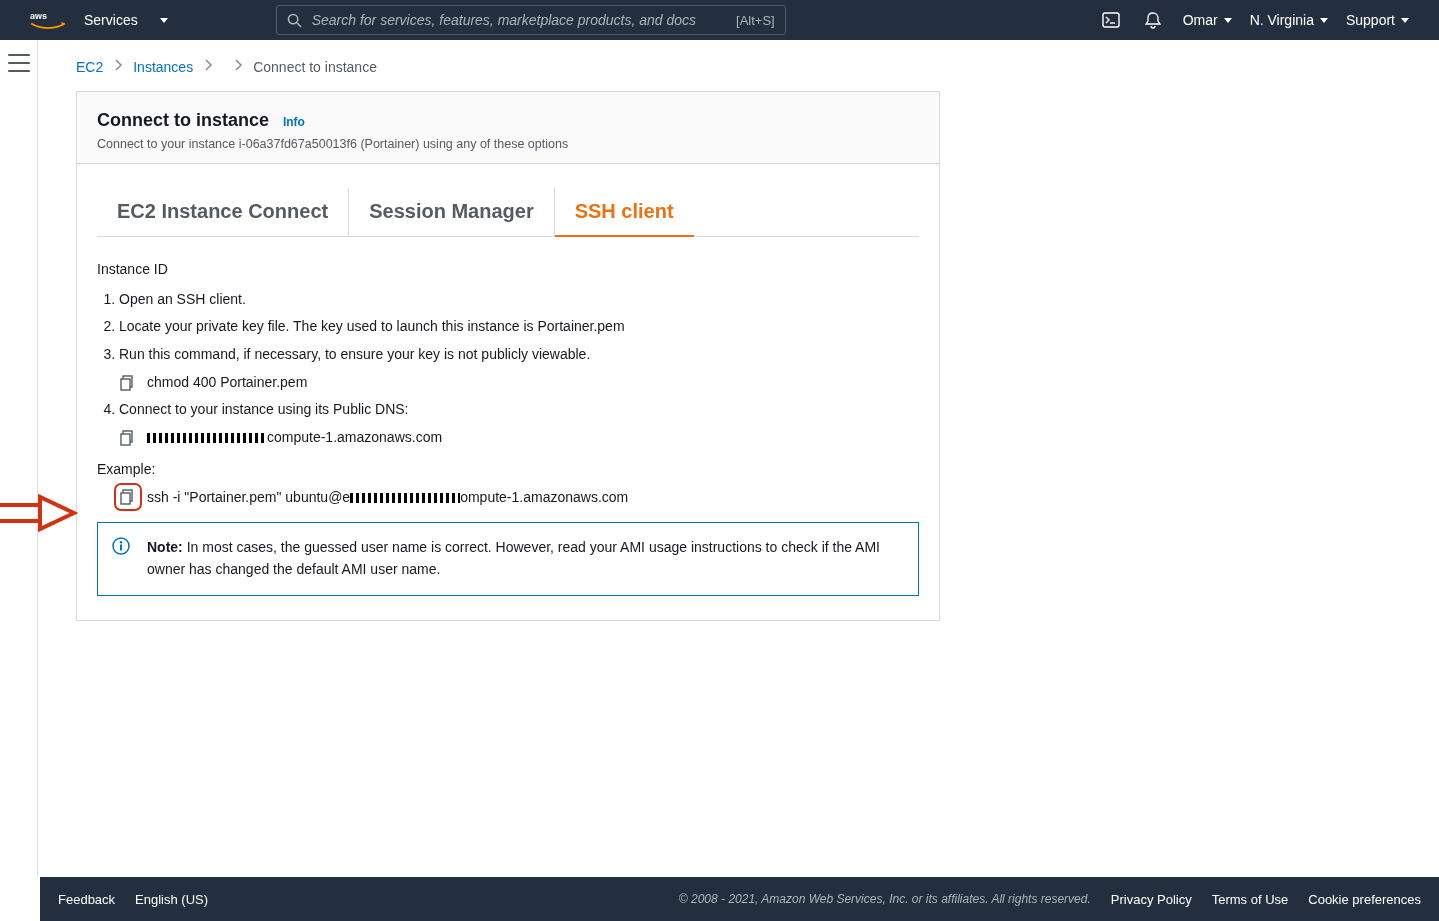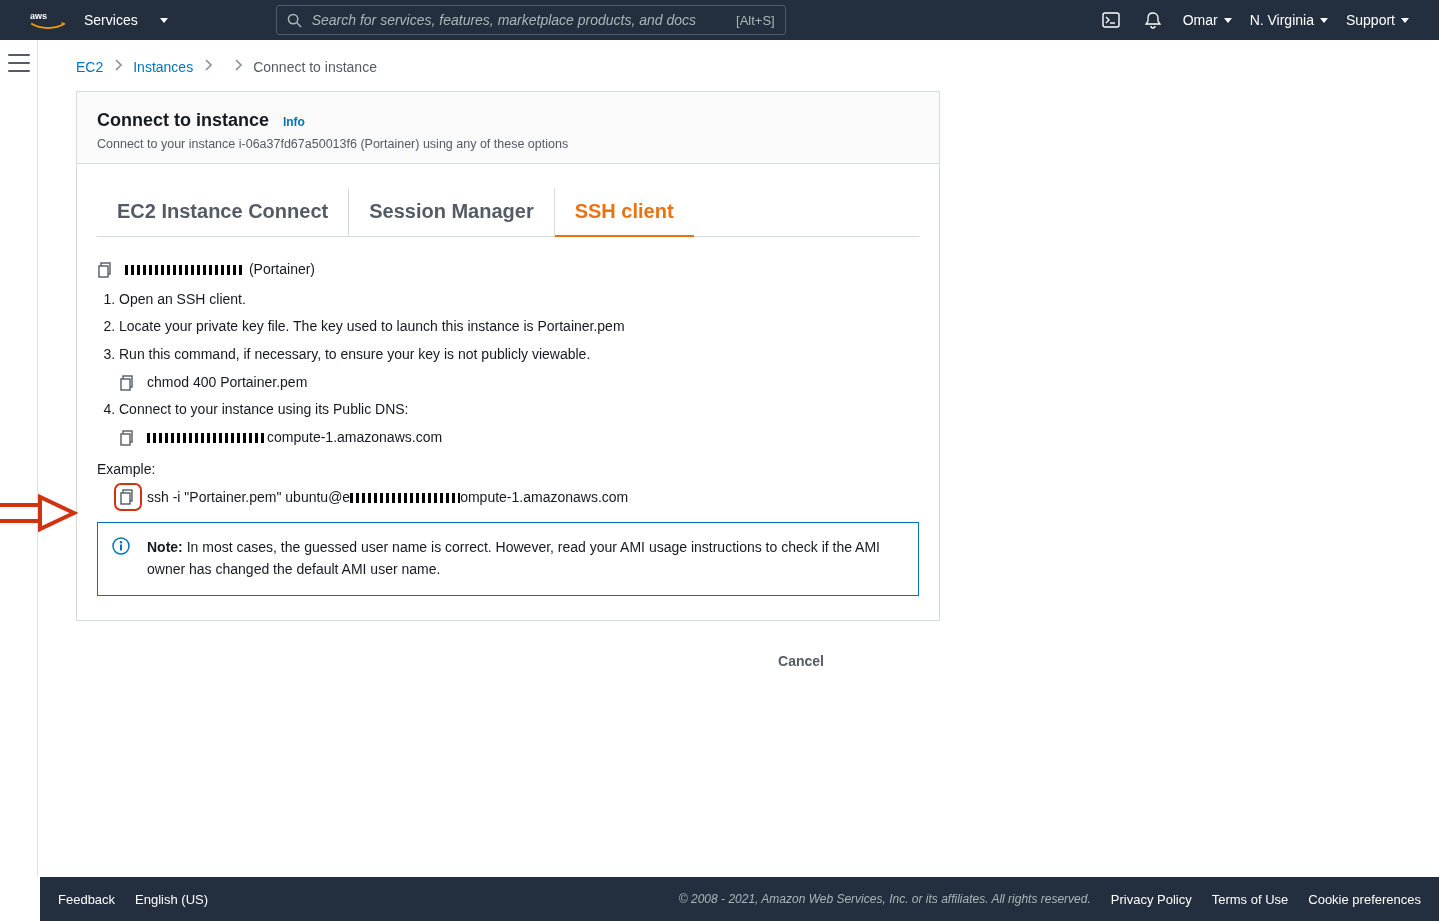--- a/index.html
+++ b/index.html
@@ -177,29 +177,21 @@
         <div class="sub">Connect to your instance i-06a37fd67a50013f6 (Portainer) using any of these options</div>
       </div>
 
       <div class="tabs-row">
         <div class="tab">EC2 Instance Connect</div>
         <div class="tab">Session Manager</div>
         <div class="tab active">SSH client</div>
       </div>
 
       <div class="content">
-        <div class="copy-row">
-          <span class="copy-icon">
-            <svg width="16" height="16" viewBox="0 0 16 16">
-                  <rect x="3" y="1" width="9" height="11" stroke="#545b64" stroke-width="1.4" fill="none"></rect>
-                  <rect x="1" y="4" width="9" height="11" stroke="#545b64" stroke-width="1.4" fill="#fff"></rect>
-                </svg>
-          </span>
-          <span><span class="redacted-span" style="width:120px;"></span> <span>(Portainer)</span></span>
-        </div>
+        <div class="label">Instance ID</div>
 
         <ol class="steps">
           <li>Open an SSH client.</li>
           <li>Locate your private key file. The key used to launch this instance is Portainer.pem</li>
           <li>
             <span>Run this command, if necessary, to ensure your key is not publicly viewable.</span>
             <div class="copy-row" style="margin-top:6px;">
               <span class="copy-icon">
                 <svg width="16" height="16" viewBox="0 0 16 16">
                       <rect x="3" y="1" width="9" height="11" stroke="#545b64" stroke-width="1.4" fill="none"></rect>
@@ -250,23 +242,20 @@
         </div>
       </div>
     </section>
 
     <svg class="annot-arrow" style="left:-60px; top:400px;" width="100" height="44" viewBox="0 0 100 44">
       <rect x="2" y="14" width="60" height="16" stroke="#d13212" stroke-width="4" fill="none"></rect>
       <polygon points="62,6 62,38 96,22" stroke="#d13212" stroke-width="4" fill="none"></polygon>
     </svg>
     </div>
 
-    <div class="cancel-row">
-      <button class="cancel-btn">Cancel</button>
-    </div>
   </main>
 </div>
 
 <footer class="footer">
   <a>Feedback</a>
   <div class="lang">
     <span>English (US)</span>
     <span class="caret"></span>
   </div>
   <div class="spacer"></div>

